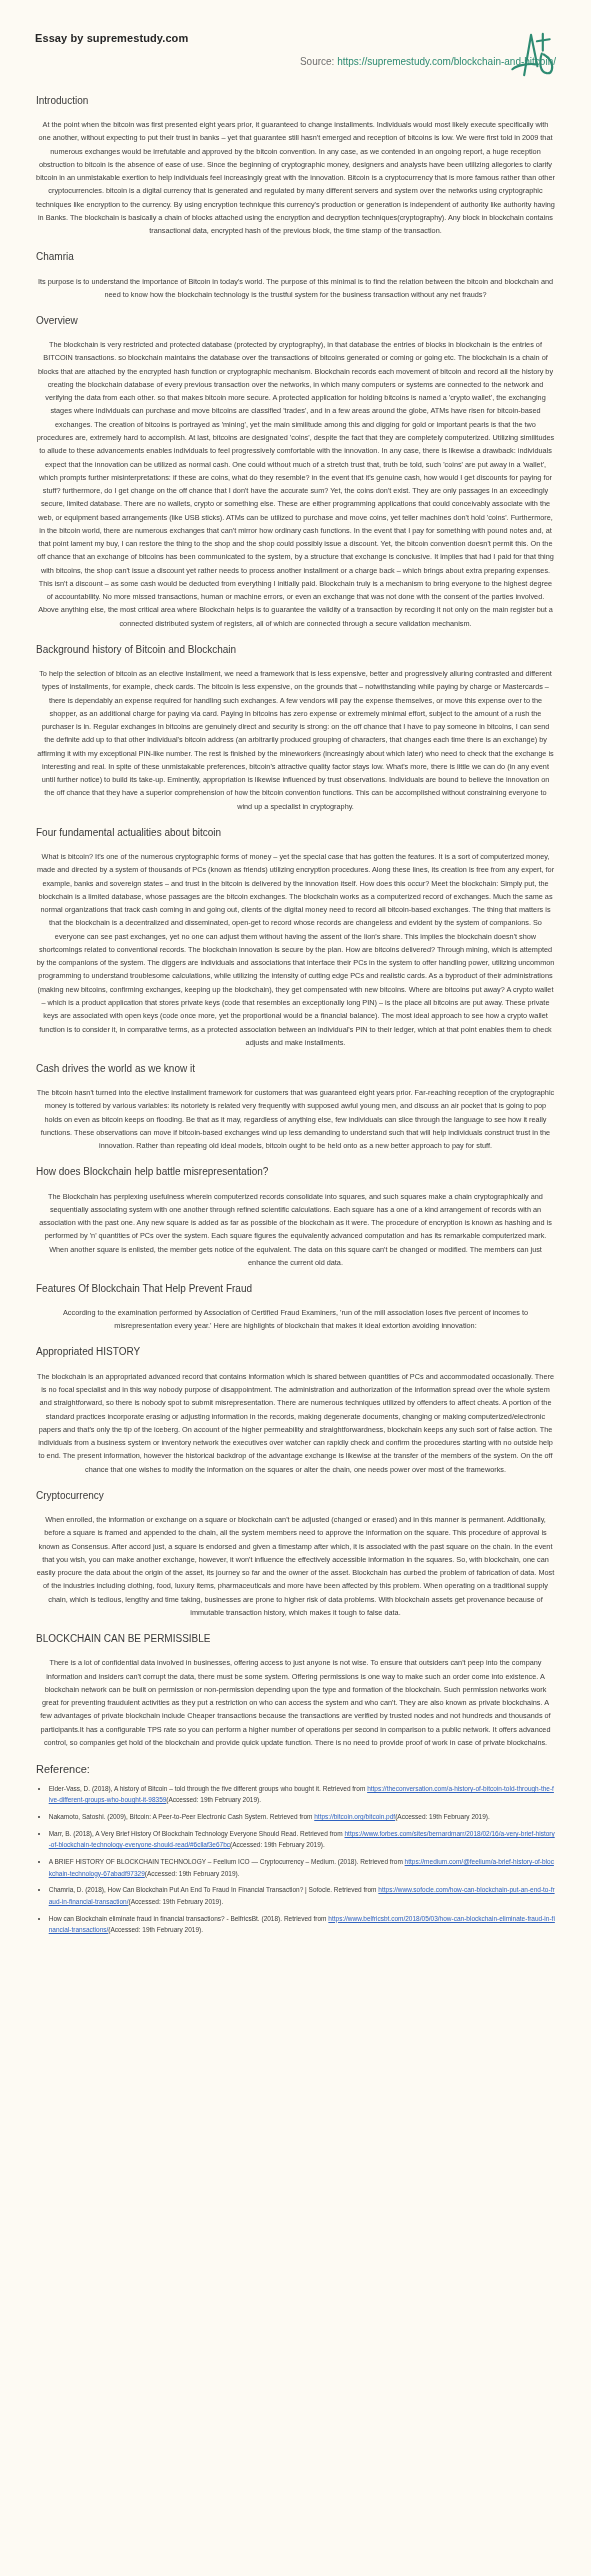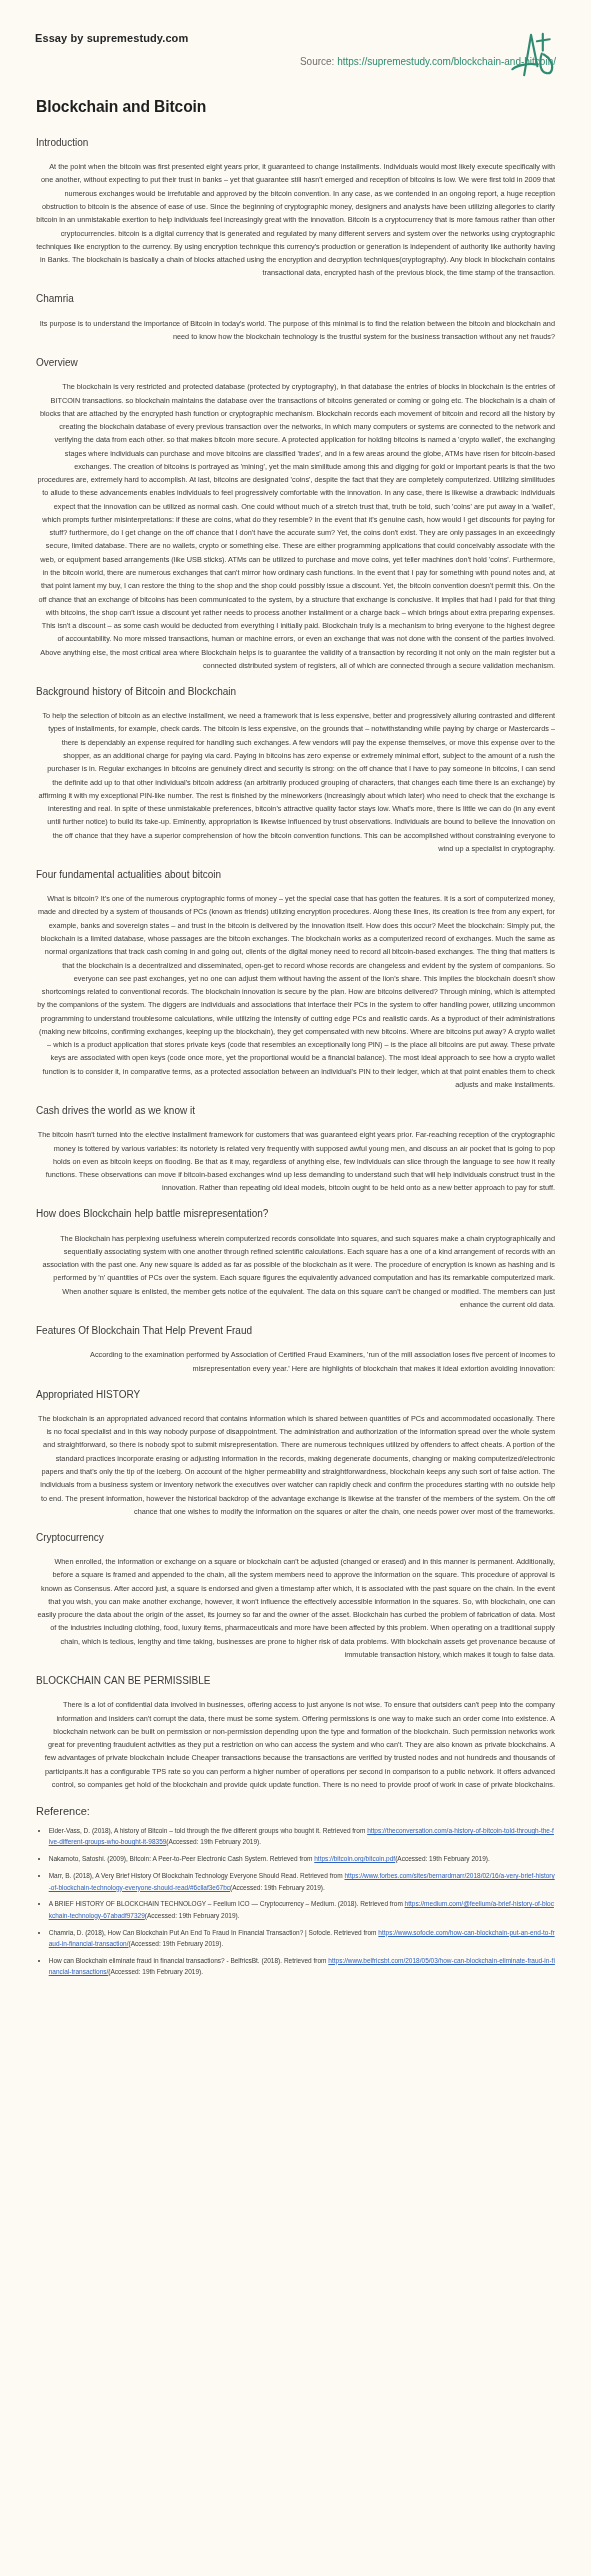--- a/index.html
+++ b/index.html
@@ -70,21 +70,21 @@
     font-weight: normal;
     color: #3a3a3a;
     margin: 12.7px 0 10.4px 0;
     line-height: 1.4;
   }
   p.para {
     font-size: 7.3px;
     line-height: 1.82;
     color: #3a3a3a;
     margin: 0 0 11.5px 0;
-    text-align: right;
+    text-align: center;
   }
   
   h2.ref-head {
     font-size: 11px;
     font-weight: normal;
     color: #3a3a3a;
     margin: 14px 0 8px 0;
   }
   ul.ref-list {
     margin: 0;
@@ -120,21 +120,20 @@
           <path d="M8 84 C18 76 40 72 55 74"></path>
           <path d="M70 12 L70 46"></path>
           <path d="M58 27 L84 23"></path>
           <path d="M68 52 C62 70 64 90 78 92 C89 94 92 80 86 68 C82 60 76 56 72 54"></path>
         </g>
       </svg>
     </div>
   </div>
 
   <div class="content">
-    <h1 class="doc-title">Blockchain and Bitcoin</h1>
 
     <div id="sections-root">
         <h2 class="section-head">Introduction</h2>
         <p class="para">At the point when the bitcoin was first presented eight years prior, it guaranteed to change installments. Individuals would most likely execute specifically with one another, without expecting to put their trust in banks – yet that guarantee still hasn't emerged and reception of bitcoins is low. We were first told in 2009 that numerous exchanges would be irrefutable and approved by the bitcoin convention. In any case, as we contended in an ongoing report, a huge reception obstruction to bitcoin is the absence of ease of use. Since the beginning of cryptographic money, designers and analysts have been utilizing allegories to clarify bitcoin in an unmistakable exertion to help individuals feel increasingly great with the innovation. Bitcoin is a cryptocurrency that is more famous rather than other cryptocurrencies. bitcoin is a digital currency that is generated and regulated by many different servers and system over the networks using cryptographic techniques like encryption to the currency. By using encryption technique this currency's production or generation is independent of authority like authority having in Banks. The blockchain is basically a chain of blocks attached using the encryption and decryption techniques(cryptography). Any block in blockchain contains transactional data, encrypted hash of the previous block, the time stamp of the transaction.</p>
         <h2 class="section-head">Chamria</h2>
         <p class="para">Its purpose is to understand the importance of Bitcoin in today's world. The purpose of this minimal is to find the relation between the bitcoin and blockchain and need to know how the blockchain technology is the trustful system for the business transaction without any net frauds?</p>
         <h2 class="section-head">Overview</h2>
         <p class="para">The blockchain is very restricted and protected database (protected by cryptography), in that database the entries of blocks in blockchain is the entries of BITCOIN transactions. so blockchain maintains the database over the transactions of bitcoins generated or coming or going etc. The blockchain is a chain of blocks that are attached by the encrypted hash function or cryptographic mechanism. Blockchain records each movement of bitcoin and record all the history by creating the blockchain database of every previous transaction over the networks, in which many computers or systems are connected to the network and verifying the data from each other. so that makes bitcoin more secure. A protected application for holding bitcoins is named a 'crypto wallet', the exchanging stages where individuals can purchase and move bitcoins are classified 'trades', and in a few areas around the globe, ATMs have risen for bitcoin-based exchanges. The creation of bitcoins is portrayed as 'mining', yet the main similitude among this and digging for gold or important pearls is that the two procedures are, extremely hard to accomplish. At last, bitcoins are designated 'coins', despite the fact that they are completely computerized. Utilizing similitudes to allude to these advancements enables individuals to feel progressively comfortable with the innovation. In any case, there is likewise a drawback: individuals expect that the innovation can be utilized as normal cash. One could without much of a stretch trust that, truth be told, such 'coins' are put away in a 'wallet', which prompts further misinterpretations: if these are coins, what do they resemble? in the event that it's genuine cash, how would I get discounts for paying for stuff? furthermore, do I get change on the off chance that I don't have the accurate sum? Yet, the coins don't exist. They are only passages in an exceedingly secure, limited database. There are no wallets, crypto or something else. These are either programming applications that could conceivably associate with the web, or equipment based arrangements (like USB sticks). ATMs can be utilized to purchase and move coins, yet teller machines don't hold 'coins'. Furthermore, in the bitcoin world, there are numerous exchanges that can't mirror how ordinary cash functions. In the event that I pay for something with pound notes and, at that point lament my buy, I can restore the thing to the shop and the shop could possibly issue a discount. Yet, the bitcoin convention doesn't permit this. On the off chance that an exchange of bitcoins has been communicated to the system, by a structure that exchange is conclusive. It implies that had I paid for that thing with bitcoins, the shop can't issue a discount yet rather needs to process another installment or a charge back – which brings about extra preparing expenses. This isn't a discount – as some cash would be deducted from everything I initially paid. Blockchain truly is a mechanism to bring everyone to the highest degree of accountability. No more missed transactions, human or machine errors, or even an exchange that was not done with the consent of the parties involved. Above anything else, the most critical area where Blockchain helps is to guarantee the validity of a transaction by recording it not only on the main register but a connected distributed system of registers, all of which are connected through a secure validation mechanism.</p>
         <h2 class="section-head">Background history of Bitcoin and Blockchain</h2>
         <p class="para">To help the selection of bitcoin as an elective installment, we need a framework that is less expensive, better and progressively alluring contrasted and different types of installments, for example, check cards. The bitcoin is less expensive, on the grounds that – notwithstanding while paying by charge or Mastercards – there is dependably an expense required for handling such exchanges. A few vendors will pay the expense themselves, or move this expense over to the shopper, as an additional charge for paying via card. Paying in bitcoins has zero expense or extremely minimal effort, subject to the amount of a rush the purchaser is in. Regular exchanges in bitcoins are genuinely direct and security is strong: on the off chance that I have to pay someone in bitcoins, I can send the definite add up to that other individual's bitcoin address (an arbitrarily produced grouping of characters, that changes each time there is an exchange) by affirming it with my exceptional PIN-like number. The rest is finished by the mineworkers (increasingly about which later) who need to check that the exchange is interesting and real. In spite of these unmistakable preferences, bitcoin's attractive quality factor stays low. What's more, there is little we can do (in any event until further notice) to build its take-up. Eminently, appropriation is likewise influenced by trust observations. Individuals are bound to believe the innovation on the off chance that they have a superior comprehension of how the bitcoin convention functions. This can be accomplished without constraining everyone to wind up a specialist in cryptography.</p>

